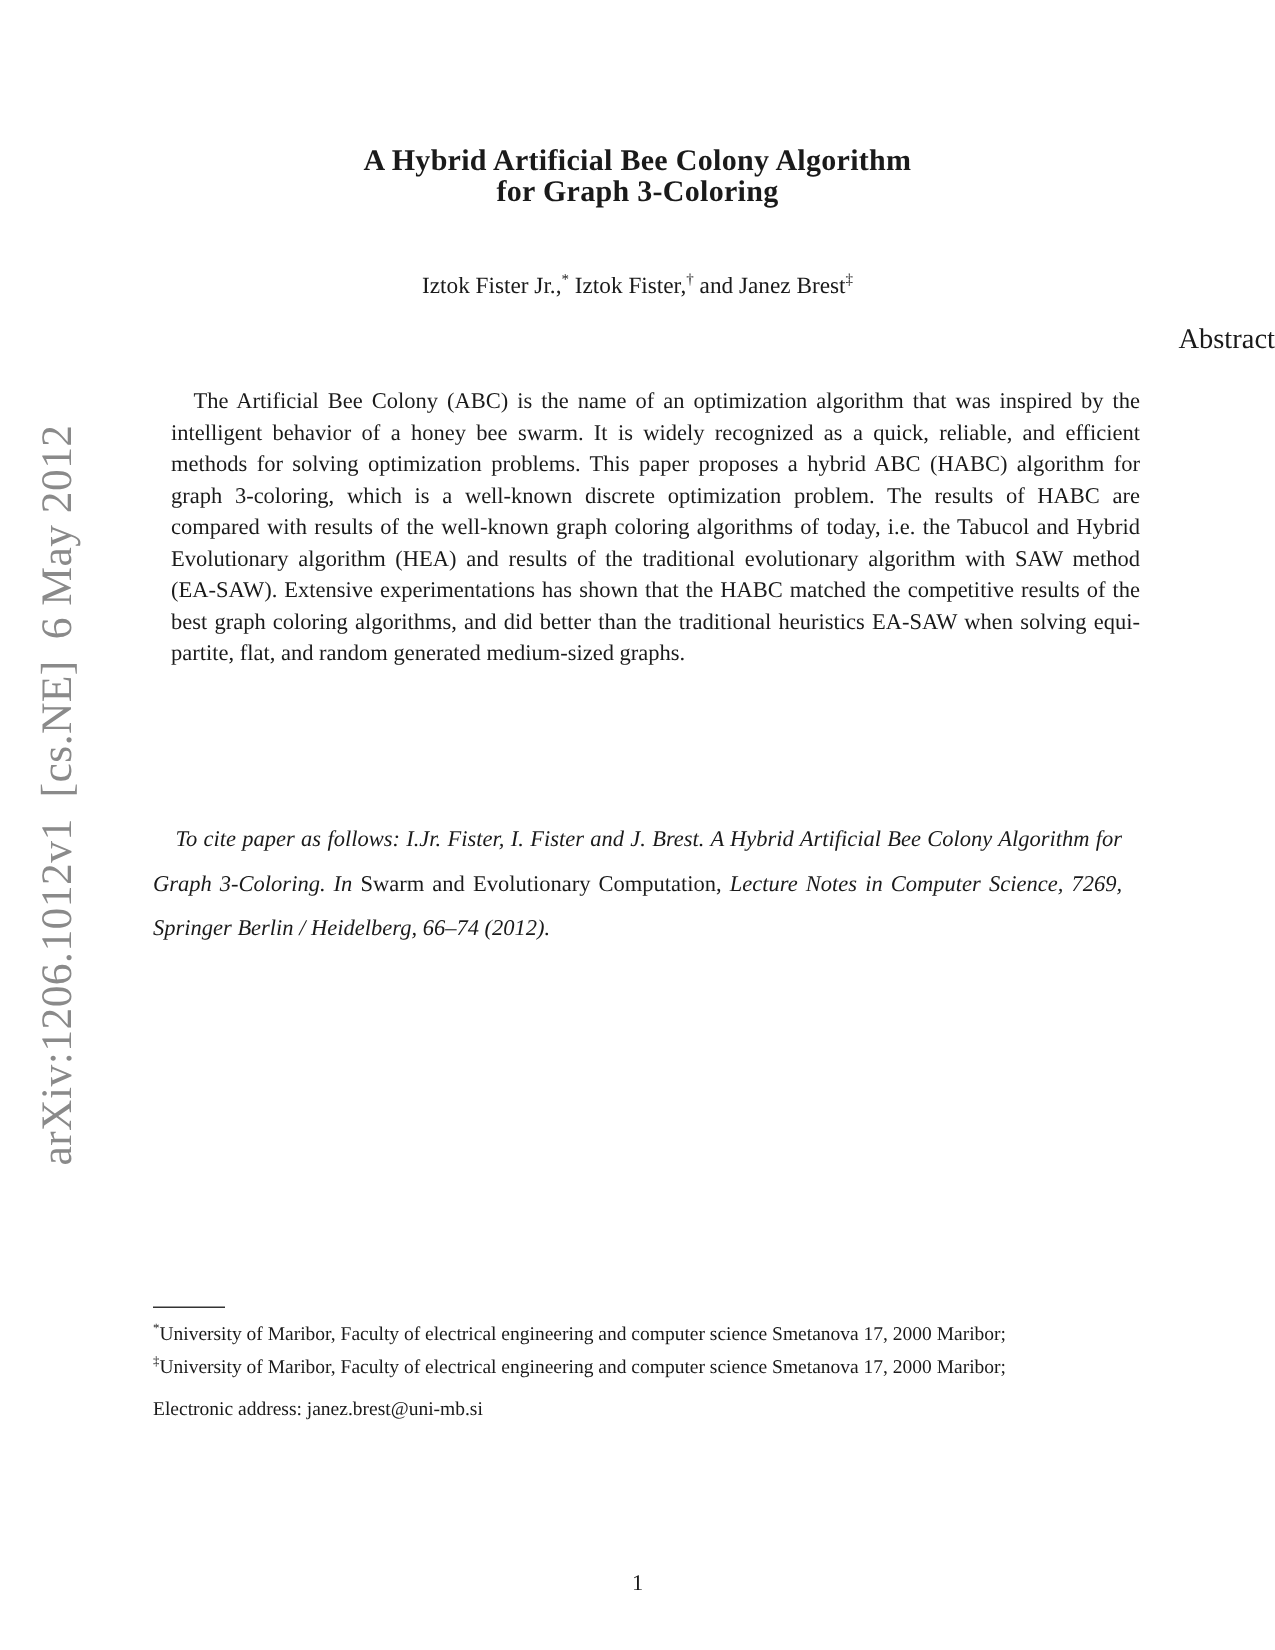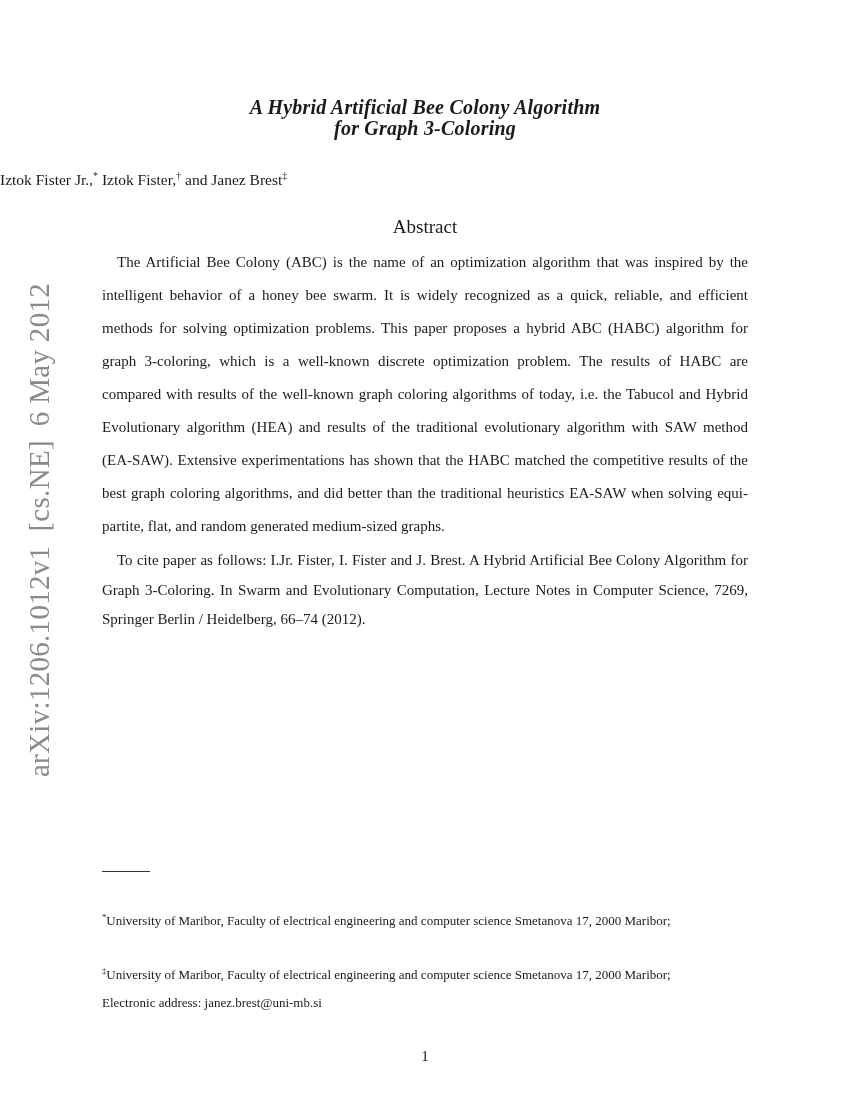--- a/index.html
+++ b/index.html
@@ -13,53 +13,53 @@
       left: 39px; top: 530px;
       transform: translate(-50%, -50%) rotate(-90deg);
       white-space: nowrap;
       font-size: 29px;
       color: #8a8a8a;
       letter-spacing: 0.3px;
     }
     .arxiv-stamp span + span { margin-left: 14px; }
     .title {
       position: absolute; left: 0; width: 850px; text-align: center;
-      font-weight: bold; font-size: 20px; letter-spacing: 0.2px; font-style: italic;
+      font-weight: bold; font-size: 20px; letter-spacing: 0.2px;
     }
     .title.l1 { top: 96px; }
     .title.l2 { top: 117px; }
     .authors {
-      position: absolute; left: 0; width: 850px; top: 170px; text-align: left;
+      position: absolute; left: 0; width: 850px; top: 181px; text-align: center;
       font-size: 15.5px;
     }
     .authors sup { font-size: 10px; }
     .abstract-heading {
-      position: absolute; left: 0; width: 850px; top: 216px; text-align: center;
+      position: absolute; left: 0; width: 850px; top: 216px; text-align: right;
       font-size: 19px;
     }
     .abstract-body {
       position: absolute; left: 102px; width: 646px; top: 246px;
-      font-size: 15px; line-height: 33px; text-align: justify;
-      text-indent: 15px; margin: 0;
+      font-size: 15px; line-height: 21px; text-align: justify;
+      text-indent: 15px; margin: 12px;
     }
     .cite {
       position: absolute; left: 102px; width: 646px; top: 546px;
       font-size: 15px; line-height: 29.7px; text-align: justify;
       text-indent: 15px; margin: 0;
     }
-    .cite .it { }
+    .cite .it { font-style: italic; }
     .footnote-rule {
       position: absolute; left: 102px; top: 871px; width: 48px; height: 1px;
       background: #333;
     }
     .footnotes {
       position: absolute; left: 102px; width: 650px; top: 874px;
       font-size: 13px;
     }
-    .fn-aff { height: 22px; line-height: 22px; white-space: nowrap; margin-top: 32px; }
+    .fn-aff { height: 22px; line-height: 22px; white-space: nowrap; }
     .fn-aff sup { font-size: 8.5px; vertical-align: 5px; }
     .fn-email { height: 29px; line-height: 29px; margin-top: 6px; white-space: nowrap; }
     .page-number {
       position: absolute; left: 0; width: 850px; top: 1048px; text-align: center;
       font-size: 15px;
     }
   </style>
 </head>
 <body>
 

